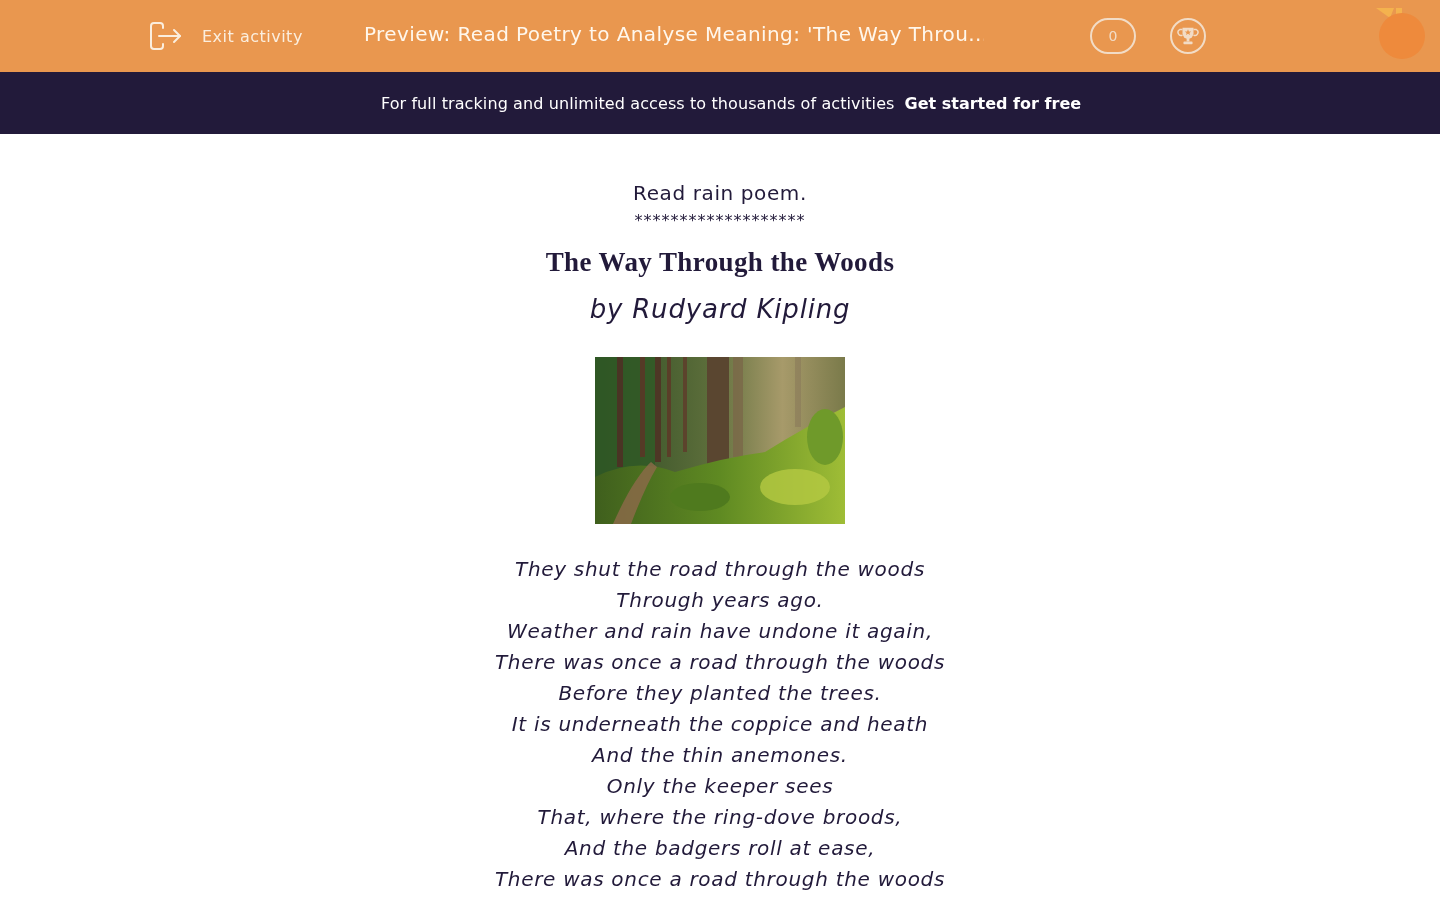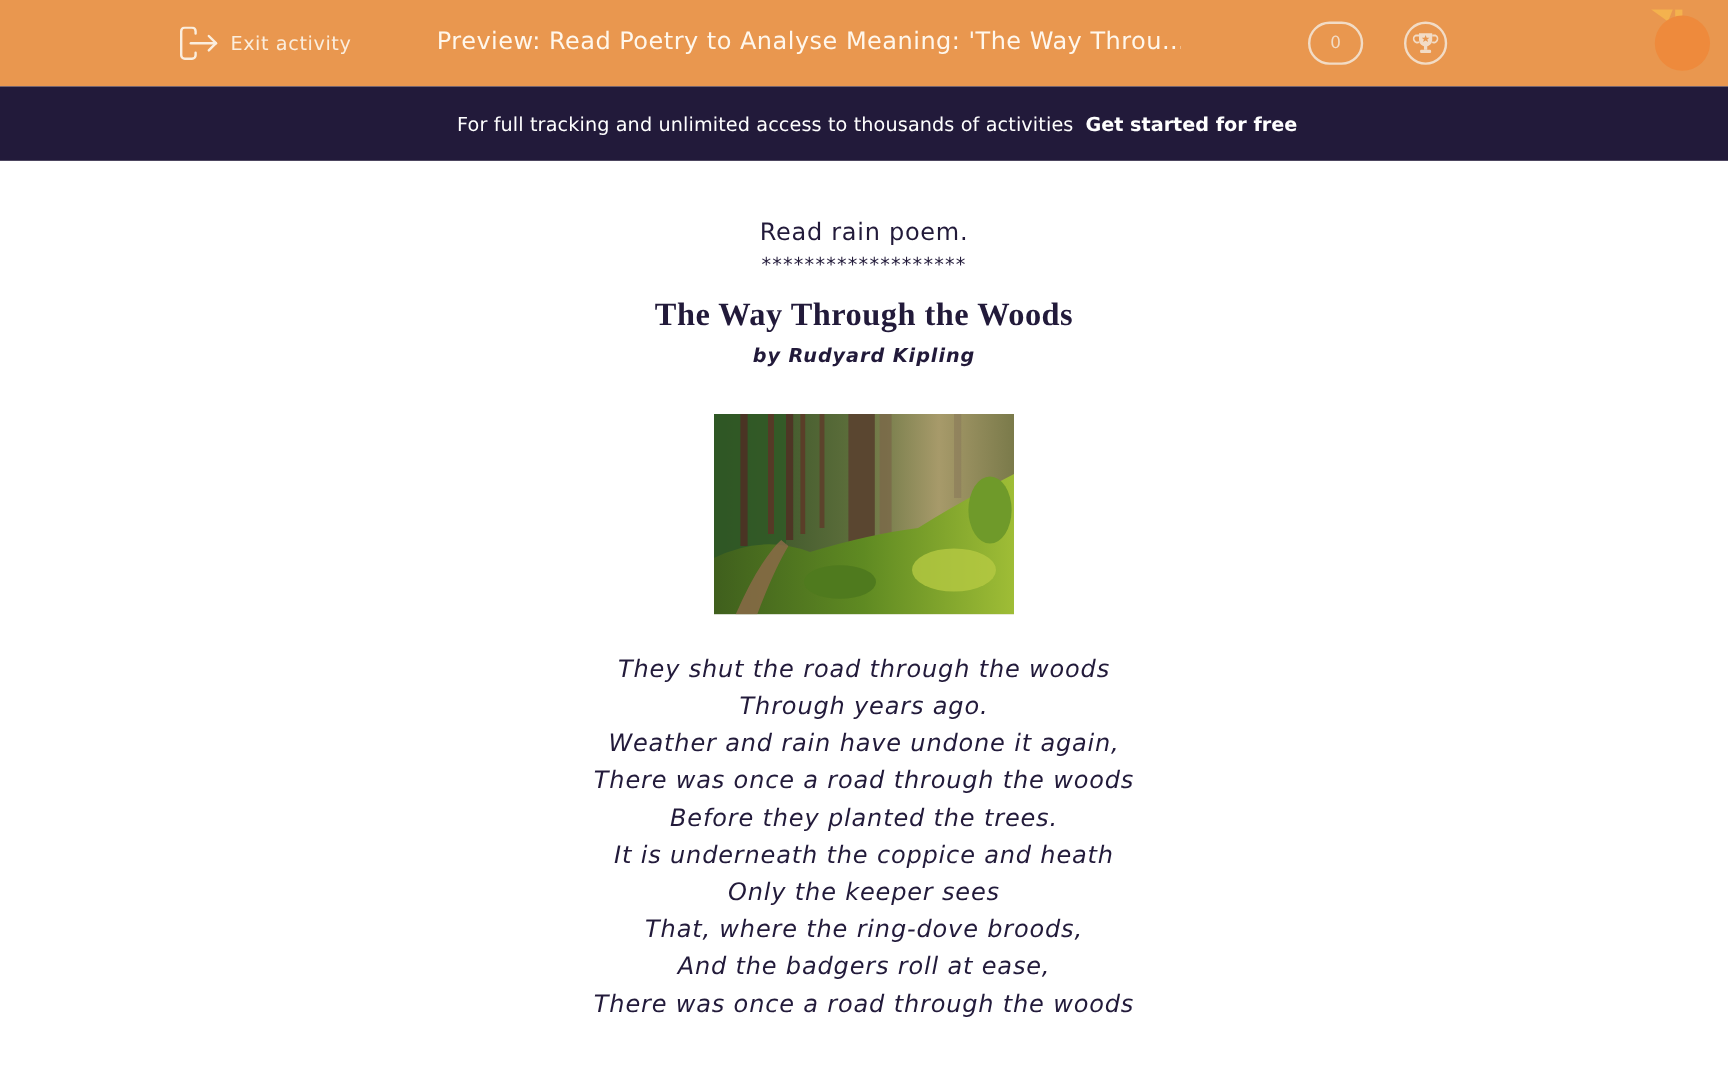--- a/index.html
+++ b/index.html
@@ -5,21 +5,21 @@
     * { box-sizing: border-box; margin: 0; padding: 0; }
     html, body { width: 1440px; height: 900px; overflow: hidden; background: #ffffff; }
     body { font-family: "DejaVu Sans", sans-serif; color: #221a3a; position: relative; }
 
     .topbar {
       position: absolute; left: 0; top: 0; width: 1440px; height: 72px;
       background: #e9974f;
     }
     .exit {
       position: absolute; left: 150px; top: 21px; height: 30px;
-      display: flex; align-items: center; gap: 10px; cursor: pointer;
+      display: flex; align-items: center; gap: 20px; cursor: pointer;
       color: #fbeede;
     }
     .exit svg { width: 32px; height: 28px; display: block; }
     .exit-label { font-size: 16px; letter-spacing: 0.5px; color: #fbeede; }
 
     .title {
       position: absolute; left: 364px; top: 22px; width: 620px;
       font-size: 20px; color: #fff7ec; letter-spacing: 0.4px;
       white-space: nowrap; overflow: hidden;
     }
@@ -49,21 +49,21 @@
     .banner .cta { font-weight: bold; margin-left: 10px; cursor: pointer; }
     .banner .msg { letter-spacing: 0.1px; margin-left: 22px; }
 
     .content {
       position: absolute; left: 0; top: 178px; width: 1440px;
       text-align: center; color: #221a3a;
     }
     .instruction { font-size: 20px; letter-spacing: 0.6px; height: 30px; line-height: 30px; }
     .stars { font-size: 16px; letter-spacing: 1px; height: 22px; line-height: 22px; margin-top: 2px; }
     .poem-title { font-size: 27px; font-weight: bold; margin-top: 12px; height: 36px; line-height: 36px; letter-spacing: 0.4px; font-family: Liberation Serif, serif; }
-    .author { font-size: 16px; font-style: italic; margin-top: 0px; height: 34px; line-height: 34px; letter-spacing: 0.8px; font-weight: bold; }
+    .author { font-size: 26px; font-style: italic; margin-top: 12px; height: 34px; line-height: 34px; letter-spacing: 0.8px; }
 
     .image-wrap {
       margin: 31px auto 0 auto; width: 250px; height: 167px;
       position: relative; overflow: hidden;
     }
     .image-wrap svg { width: 250px; height: 167px; display: block; }
 
     .poem { margin-top: 30px; }
     .poem-line { font-size: 20px; height: 31px; line-height: 31px; letter-spacing: 0.7px; white-space: nowrap; font-style: italic; }
   </style>
@@ -154,18 +154,19 @@
     </svg>
   </div>
 
   <div class="poem">
     <div class="poem-line">They shut the road through the woods</div>
     <div class="poem-line">Through years ago.</div>
     <div class="poem-line">Weather and rain have undone it again,</div>
     <div class="poem-line">There was once a road through the woods</div>
     <div class="poem-line">Before they planted the trees.</div>
     <div class="poem-line">It is underneath the coppice and heath</div>
+    <div class="poem-line">And the thin anemones.</div>
     <div class="poem-line">Only the keeper sees</div>
     <div class="poem-line">That, where the ring-dove broods,</div>
     <div class="poem-line">And the badgers roll at ease,</div>
     <div class="poem-line">There was once a road through the woods</div>
   </div>
 </div>
 
 </body></html>

